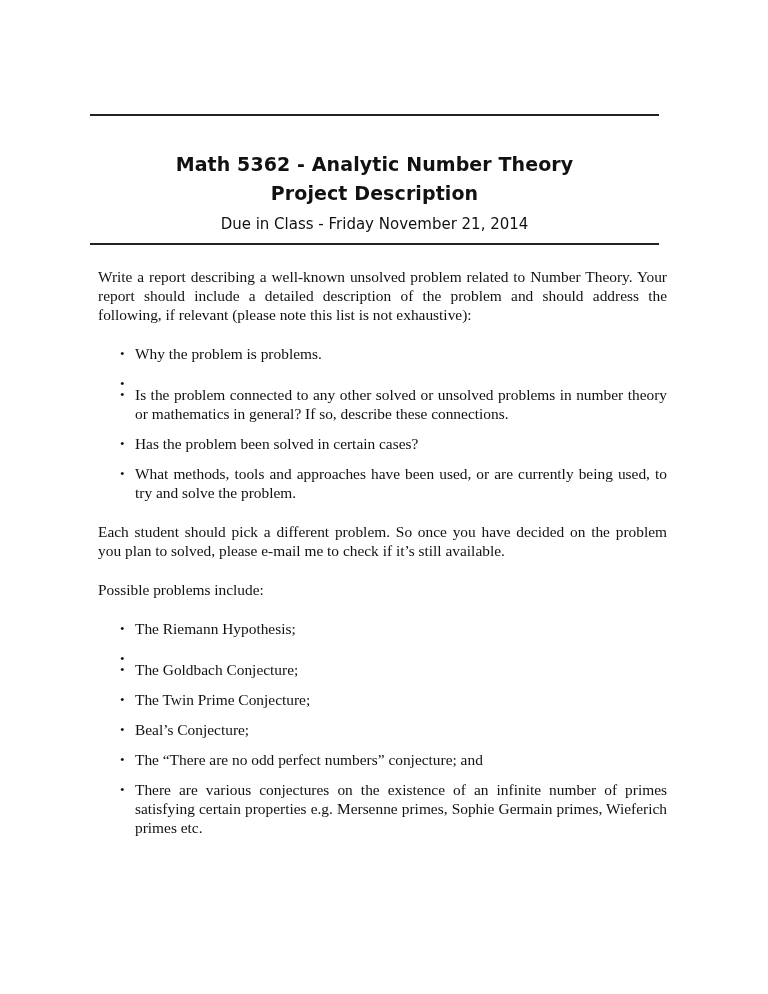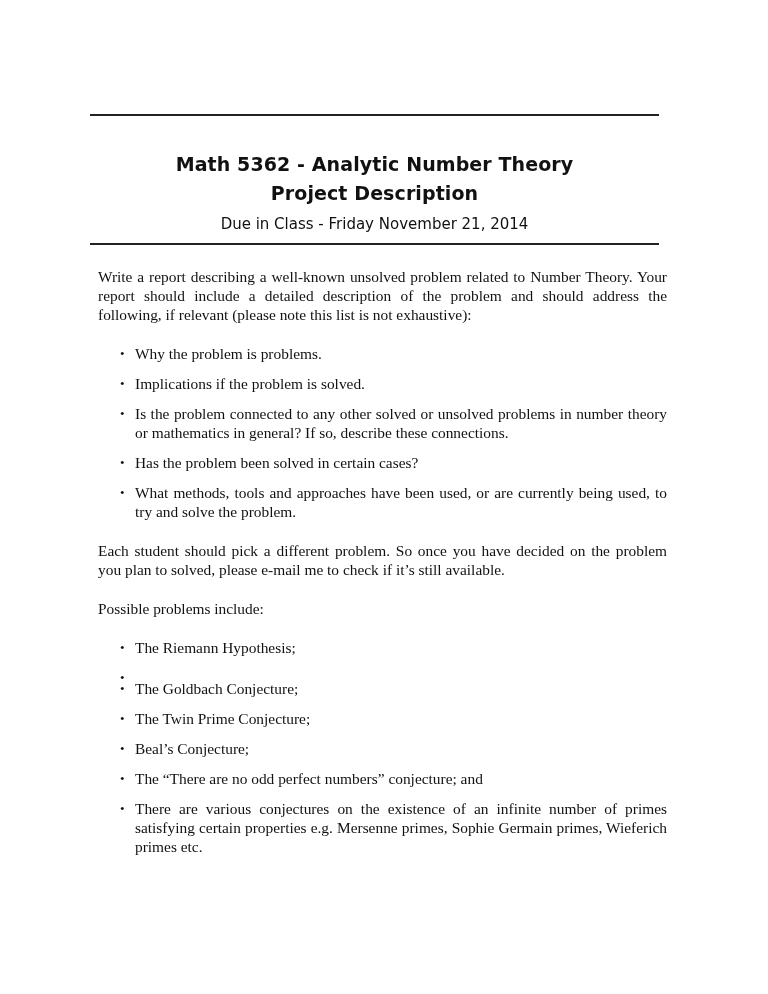--- a/index.html
+++ b/index.html
@@ -34,21 +34,21 @@
   </div>
 
   <div class="rule bottom"></div>
 
   <div class="body">
     <p>Write a report describing a well-known unsolved problem related to Number Theory.  Your report should include a detailed description of the problem and should address the following, if relevant (please note this list is not exhaustive):</p>
     <div class="gap-s"></div>
     <ul>
       <li><span class="bullet">•</span><span>Why the problem is problems.</span></li>
       <div class="gap-m"></div>
-      <li><span class="bullet">•</span><span>Implications if the problem is solved.</span></li>
+      <li><span class="bullet">•</span></li>
       <div class="gap-m"></div>
       <li><span class="bullet">•</span><span>Is the problem connected to any other solved or unsolved problems in number theory or mathematics in general? If so, describe these connections.</span></li>
       <div class="gap-m"></div>
       <li><span class="bullet">•</span><span>Has the problem been solved in certain cases?</span></li>
       <div class="gap-m"></div>
       <li><span class="bullet">•</span><span>What methods, tools and approaches have been used, or are currently being used, to try and solve the problem.</span></li>
     </ul>
     <div class="gap-s"></div>
     <p>Each student should pick a different problem.  So once you have decided on the problem you plan to solved, please e-mail me to check if it’s still available.</p>
     <div class="gap-s"></div>

